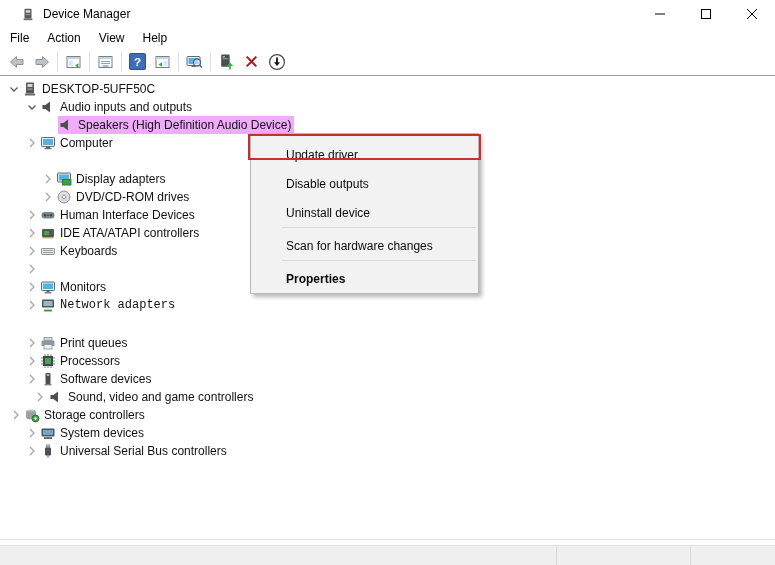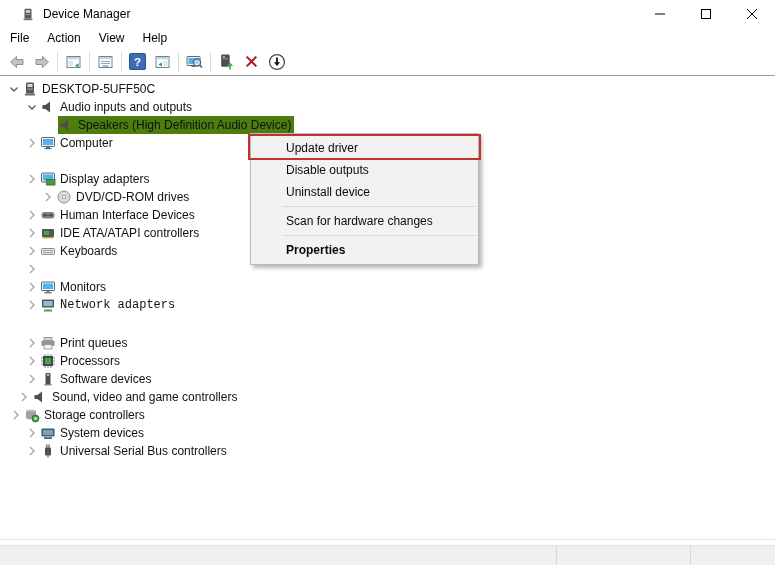--- a/index.html
+++ b/index.html
@@ -21,27 +21,27 @@
   
   .toolbar{position:absolute;top:48px;left:0;right:0;height:27px;display:flex;align-items:center;background:#fff;border-bottom:1px solid #9a9a9a;padding-left:4px;}
   .tbtn{width:25px;height:24px;display:flex;align-items:center;justify-content:center;flex:none;}
   .tsep{width:1px;height:20px;background:#dcdcdc;margin:0 3px;flex:none;}
 
   
   .tree{position:absolute;top:80px;left:0;width:775px;background:#fff;}
   .tree-row{height:18px;display:flex;align-items:center;font-size:12px;color:#111;white-space:nowrap;}
   .chev{width:16px;height:16px;flex:none;display:flex;align-items:center;justify-content:center;}
   .row-content{display:flex;align-items:center;height:18px;padding-right:3px;}
-  .row-content.selected{background:#4d7c0f;}
+  .row-content.selected{background:#f0abfc;}
   .tree-icon{width:16px;height:16px;flex:none;display:flex;align-items:center;justify-content:center;}
   .tree-label{margin-left:4px;}
 
   
   .context-menu{position:absolute;left:250px;top:133px;width:229px;background:#f2f2f2;border:1px solid #b8b8b8;box-shadow:3px 3px 4px rgba(0,0,0,0.28);padding:3px 0;z-index:5;box-sizing:border-box;}
-  .menu-item{height:22px;display:flex;align-items:center;padding-left:35px;font-size:12px;color:#0a0a0a;}
+  .menu-item{height:22px;display:flex;align-items:center;padding-left:35px;font-size:12px;color:#0a0a0a;margin-top:7px;}
   .menu-item.bold{font-weight:bold;}
   .menu-sep{height:1px;background:#dadada;margin:3px 2px 3px 31px;}
 
   
   .annotation{position:absolute;left:248px;top:134px;width:233px;height:26px;border:2px solid #c23231;z-index:6;box-sizing:border-box;pointer-events:none;}
 
   
   .bottom-line{position:absolute;top:539px;left:0;right:0;height:1px;background:#e4e4e4;}
   .bottom-bar{position:absolute;top:545px;left:0;right:0;height:20px;background:#f0f0f0;border-top:1px solid #e2e2e2;}
   .bottom-sep{position:absolute;top:546px;height:19px;width:1px;background:#d8d8d8;z-index:2;}
@@ -238,21 +238,21 @@
           <span class="tree-icon">
             <svg width="16" height="16" viewBox="0 0 16 16">
               <rect x="1.5" y="5" width="13" height="6" rx="1" fill="#4f4f4f"></rect>
               <circle cx="12" cy="8" r="0.9" fill="#bfbfbf"></circle>
               <rect x="2.5" y="11.3" width="11" height="1.3" fill="#7a7a7a"></rect>
             </svg>
           </span>
           <span class="tree-label">Disk drives</span>
         </span>
       </div>
-      <div class="tree-row" style="padding-left: 24px;">
+      <div class="tree-row" style="padding-left: 40px;">
         <span class="chev">
           <svg width="16" height="16" viewBox="0 0 16 16">
             <path d="M6 4l4 4-4 4" fill="none" stroke="#a6a6a6" stroke-width="1.3"></path>
           </svg>
         </span>
         <span class="row-content">
           <span class="tree-icon">
             <svg width="16" height="16" viewBox="0 0 16 16">
               <rect x="1.5" y="2" width="13" height="9" rx="0.8" fill="#dde6ea" stroke="#5e6a70"></rect>
               <rect x="3" y="3.5" width="10" height="6" fill="#58b2e4"></rect>
@@ -417,21 +417,21 @@
           <span class="tree-icon">
             <svg width="16" height="16" viewBox="0 0 16 16">
               <rect x="5.5" y="2" width="5" height="11" rx="0.8" fill="#4a4f53"></rect>
               <rect x="6.8" y="3.2" width="2.4" height="1.6" fill="#c9d1d6"></rect>
               <rect x="4.5" y="13" width="7" height="1.4" fill="#7a8085"></rect>
             </svg>
           </span>
           <span class="tree-label">Software devices</span>
         </span>
       </div>
-      <div class="tree-row" style="padding-left: 16px;">
+      <div class="tree-row" style="padding-left: 32px;">
         <span class="chev">
           <svg width="16" height="16" viewBox="0 0 16 16">
             <path d="M6 4l4 4-4 4" fill="none" stroke="#a6a6a6" stroke-width="1.3"></path>
           </svg>
         </span>
         <span class="row-content">
           <span class="tree-icon">
             <svg width="16" height="16" viewBox="0 0 16 16">
               <path d="M2.5 6h3L10 2.5v11L5.5 10h-3z" fill="#4e4e4e"></path>
             </svg>

